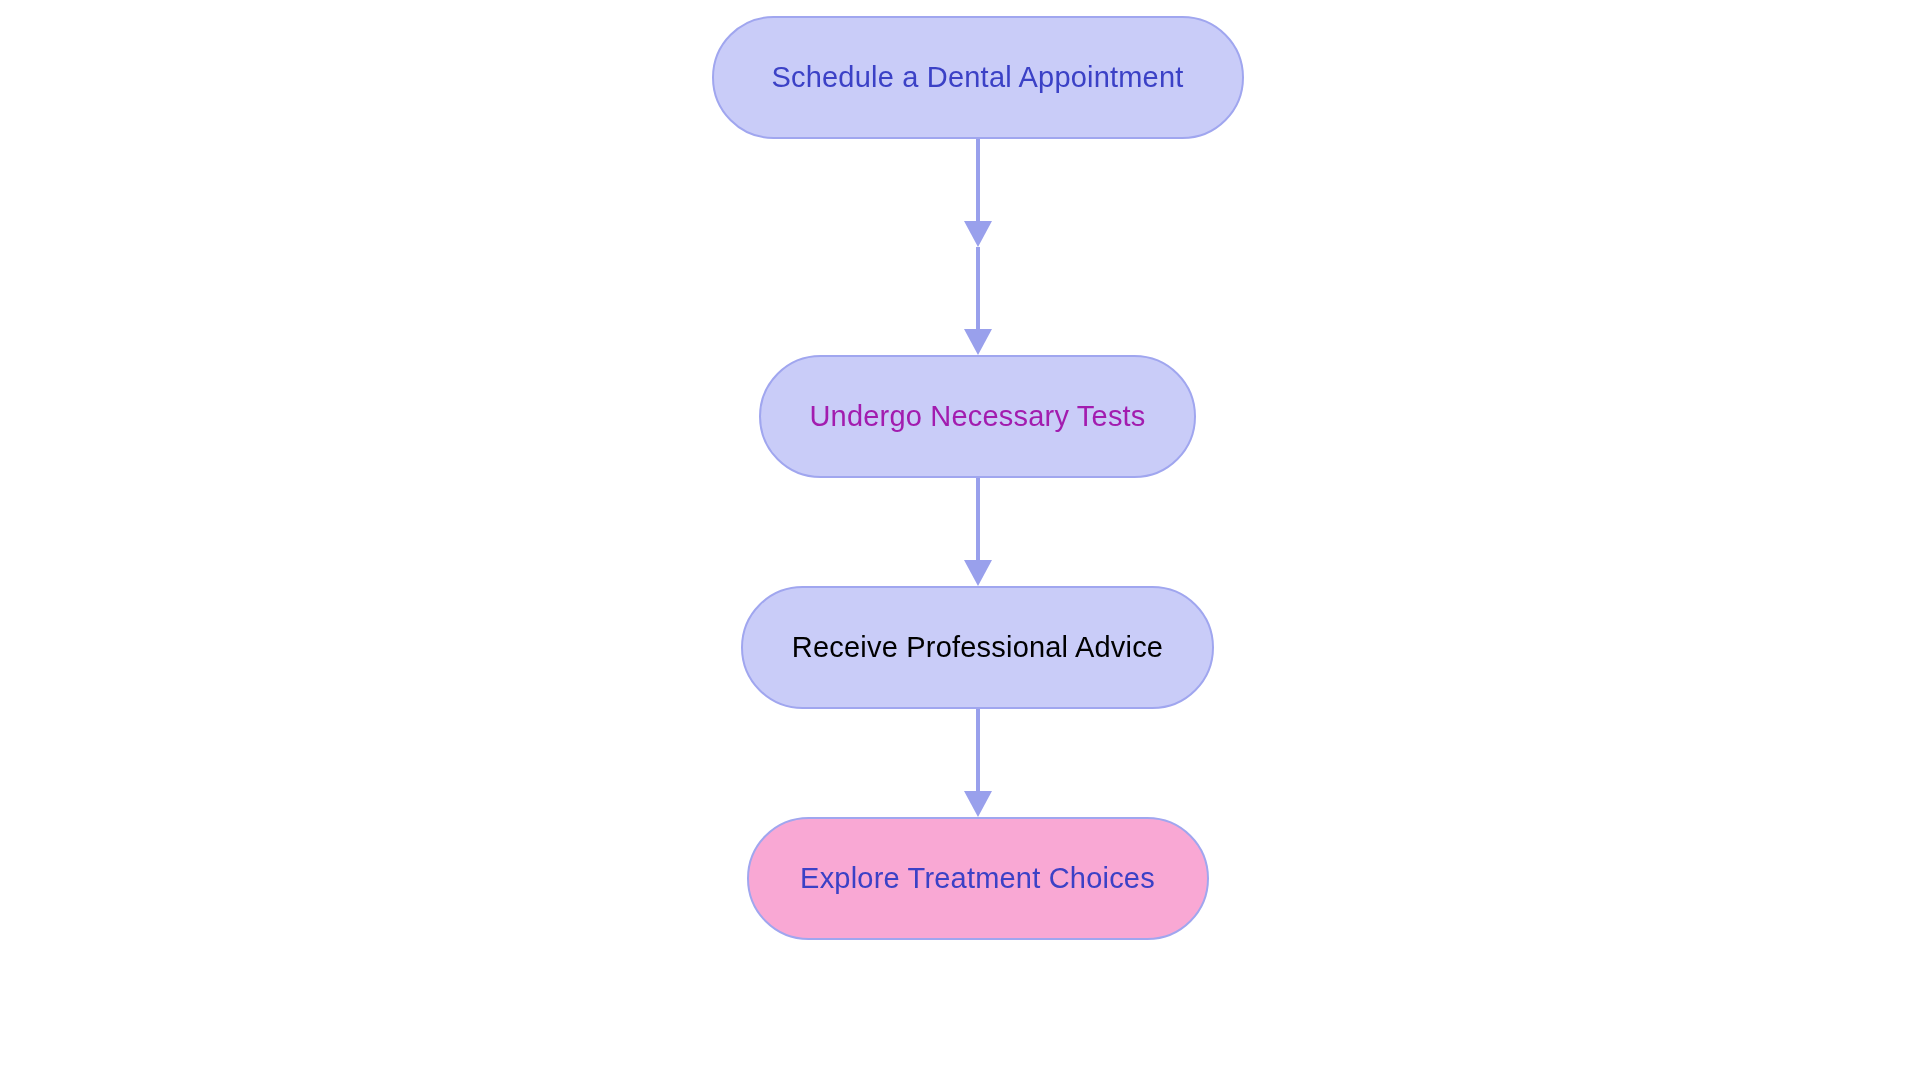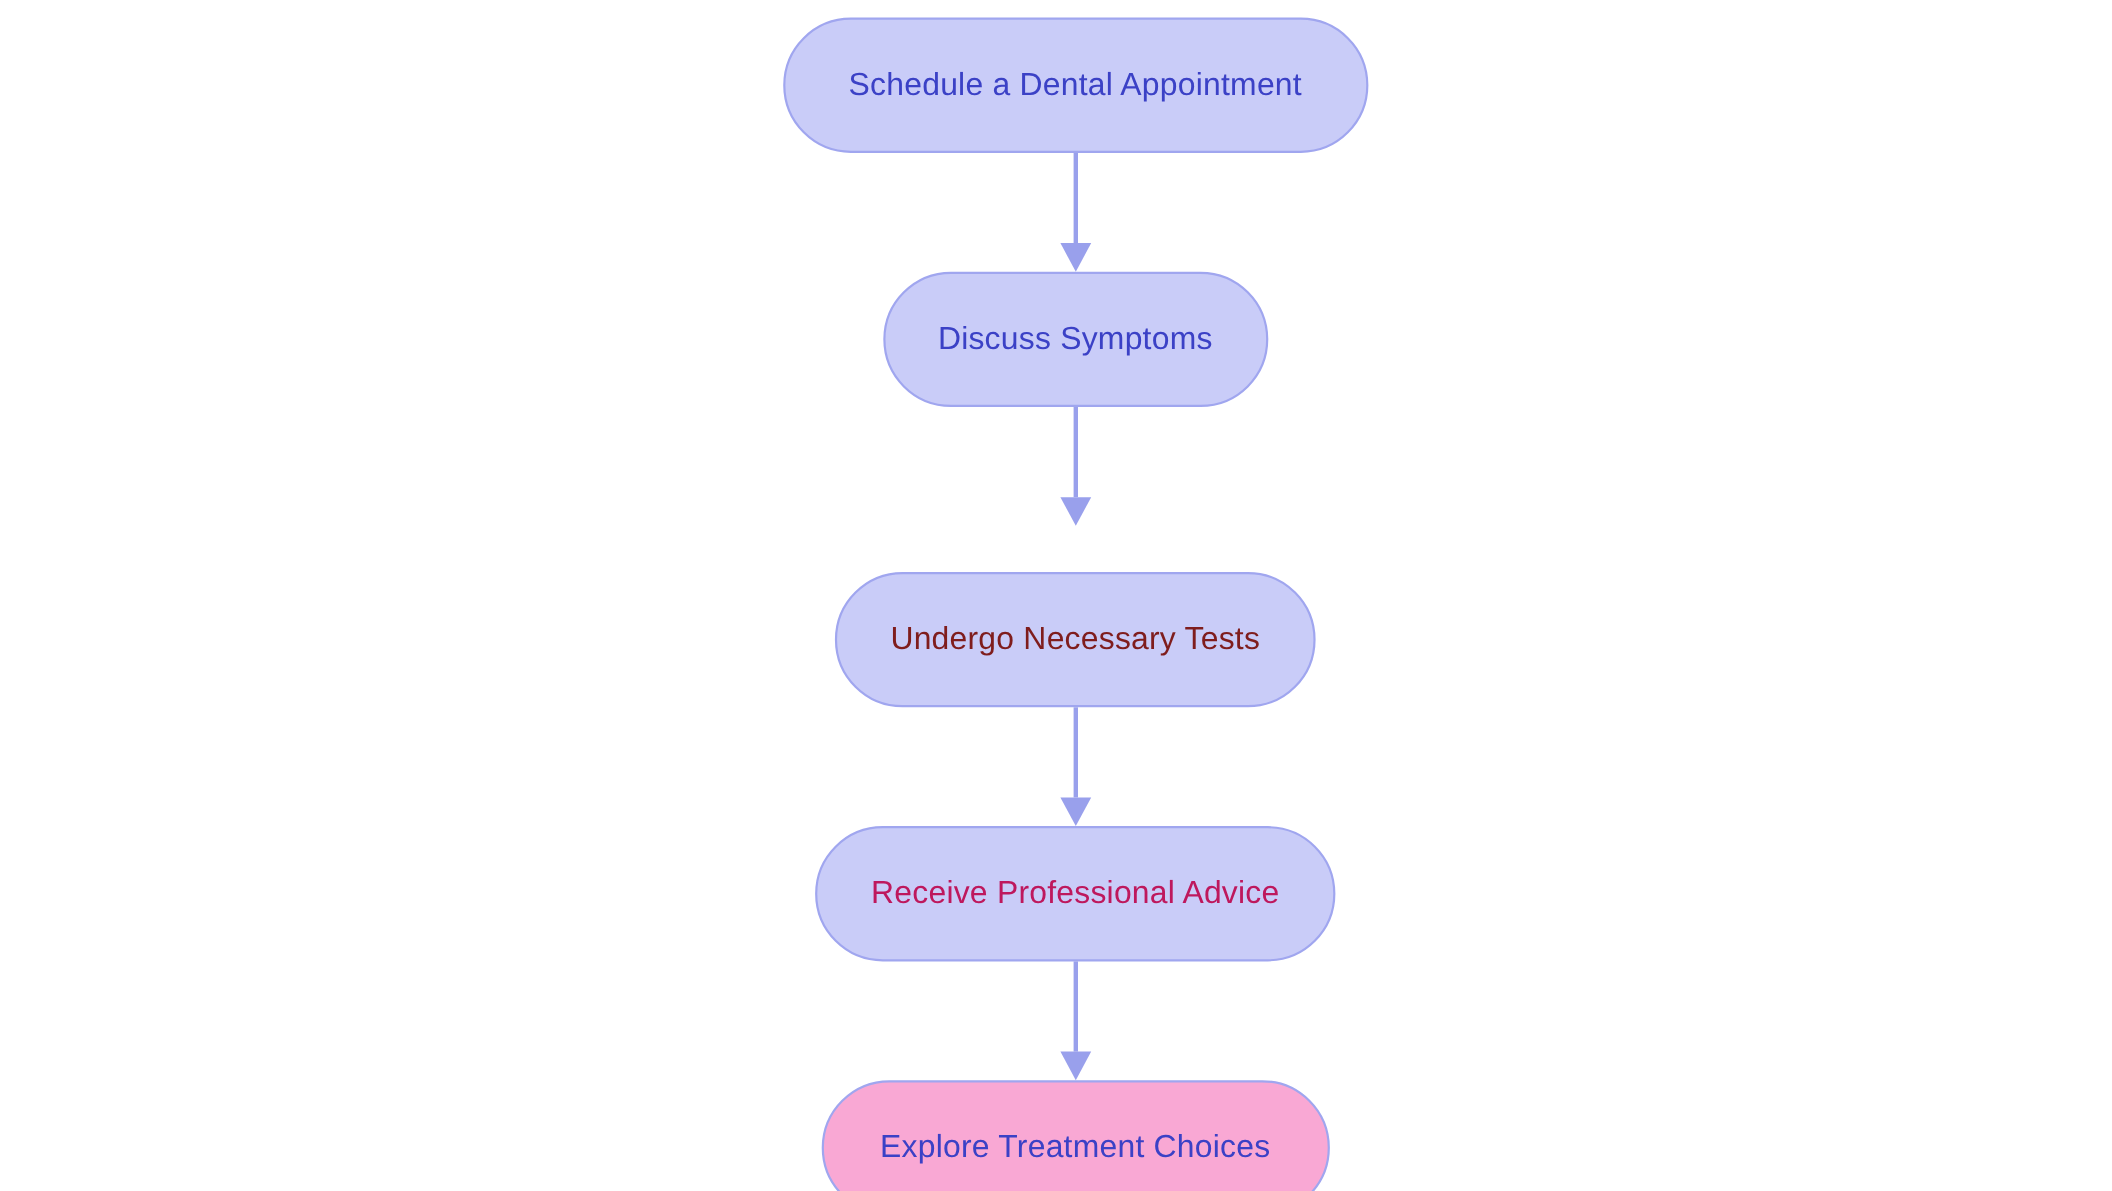--- a/index.html
+++ b/index.html
@@ -62,35 +62,32 @@
 <body>
 
 <div class="canvas" id="flowchart-canvas" style="background: rgb(255, 255, 255);">
     <div class="flow-node" style="width: 532px; background: rgb(201, 204, 248); border-color: rgb(160, 166, 239); color: rgb(59, 65, 198);">
       <span class="node-label">Schedule a Dental Appointment</span>
     </div>
     <div class="flow-edge">
       <div class="shaft" style="background: rgb(153, 160, 236);"></div>
       <div class="head" style="border-top-color: rgb(153, 160, 236);"></div>
     </div>
-    <div class="flow-node" style="width: 350px; background: rgb(201, 204, 248); border-color: rgb(160, 166, 239); color: rgb(59, 65, 198);">
-      <span class="node-label">Discuss Symptoms</span>
-    </div>
     <div class="flow-edge">
       <div class="shaft" style="background: rgb(153, 160, 236);"></div>
       <div class="head" style="border-top-color: rgb(153, 160, 236);"></div>
     </div>
-    <div class="flow-node" style="width: 437px; background: rgb(201, 204, 248); border-color: rgb(160, 166, 239); color: #7f1d1d; margin-top: 42px;">
+    <div class="flow-node" style="width: 437px; background: rgb(201, 204, 248); border-color: rgb(160, 166, 239); color: #a21caf;">
       <span class="node-label">Undergo Necessary Tests</span>
     </div>
     <div class="flow-edge">
       <div class="shaft" style="background: rgb(153, 160, 236);"></div>
       <div class="head" style="border-top-color: rgb(153, 160, 236);"></div>
     </div>
-    <div class="flow-node" style="width: 473px; background: rgb(201, 204, 248); border-color: rgb(160, 166, 239); color: #be185d;">
+    <div class="flow-node" style="width: 473px; background: rgb(201, 204, 248); border-color: rgb(160, 166, 239); color: #000000;">
       <span class="node-label">Receive Professional Advice</span>
     </div>
     <div class="flow-edge">
       <div class="shaft" style="background: rgb(153, 160, 236);"></div>
       <div class="head" style="border-top-color: rgb(153, 160, 236);"></div>
     </div>
     <div class="flow-node" style="width: 462px; background: #f9a8d4; border-color: rgb(160, 166, 239); color: rgb(59, 65, 198);">
       <span class="node-label">Explore Treatment Choices</span>
     </div>
   </div>

